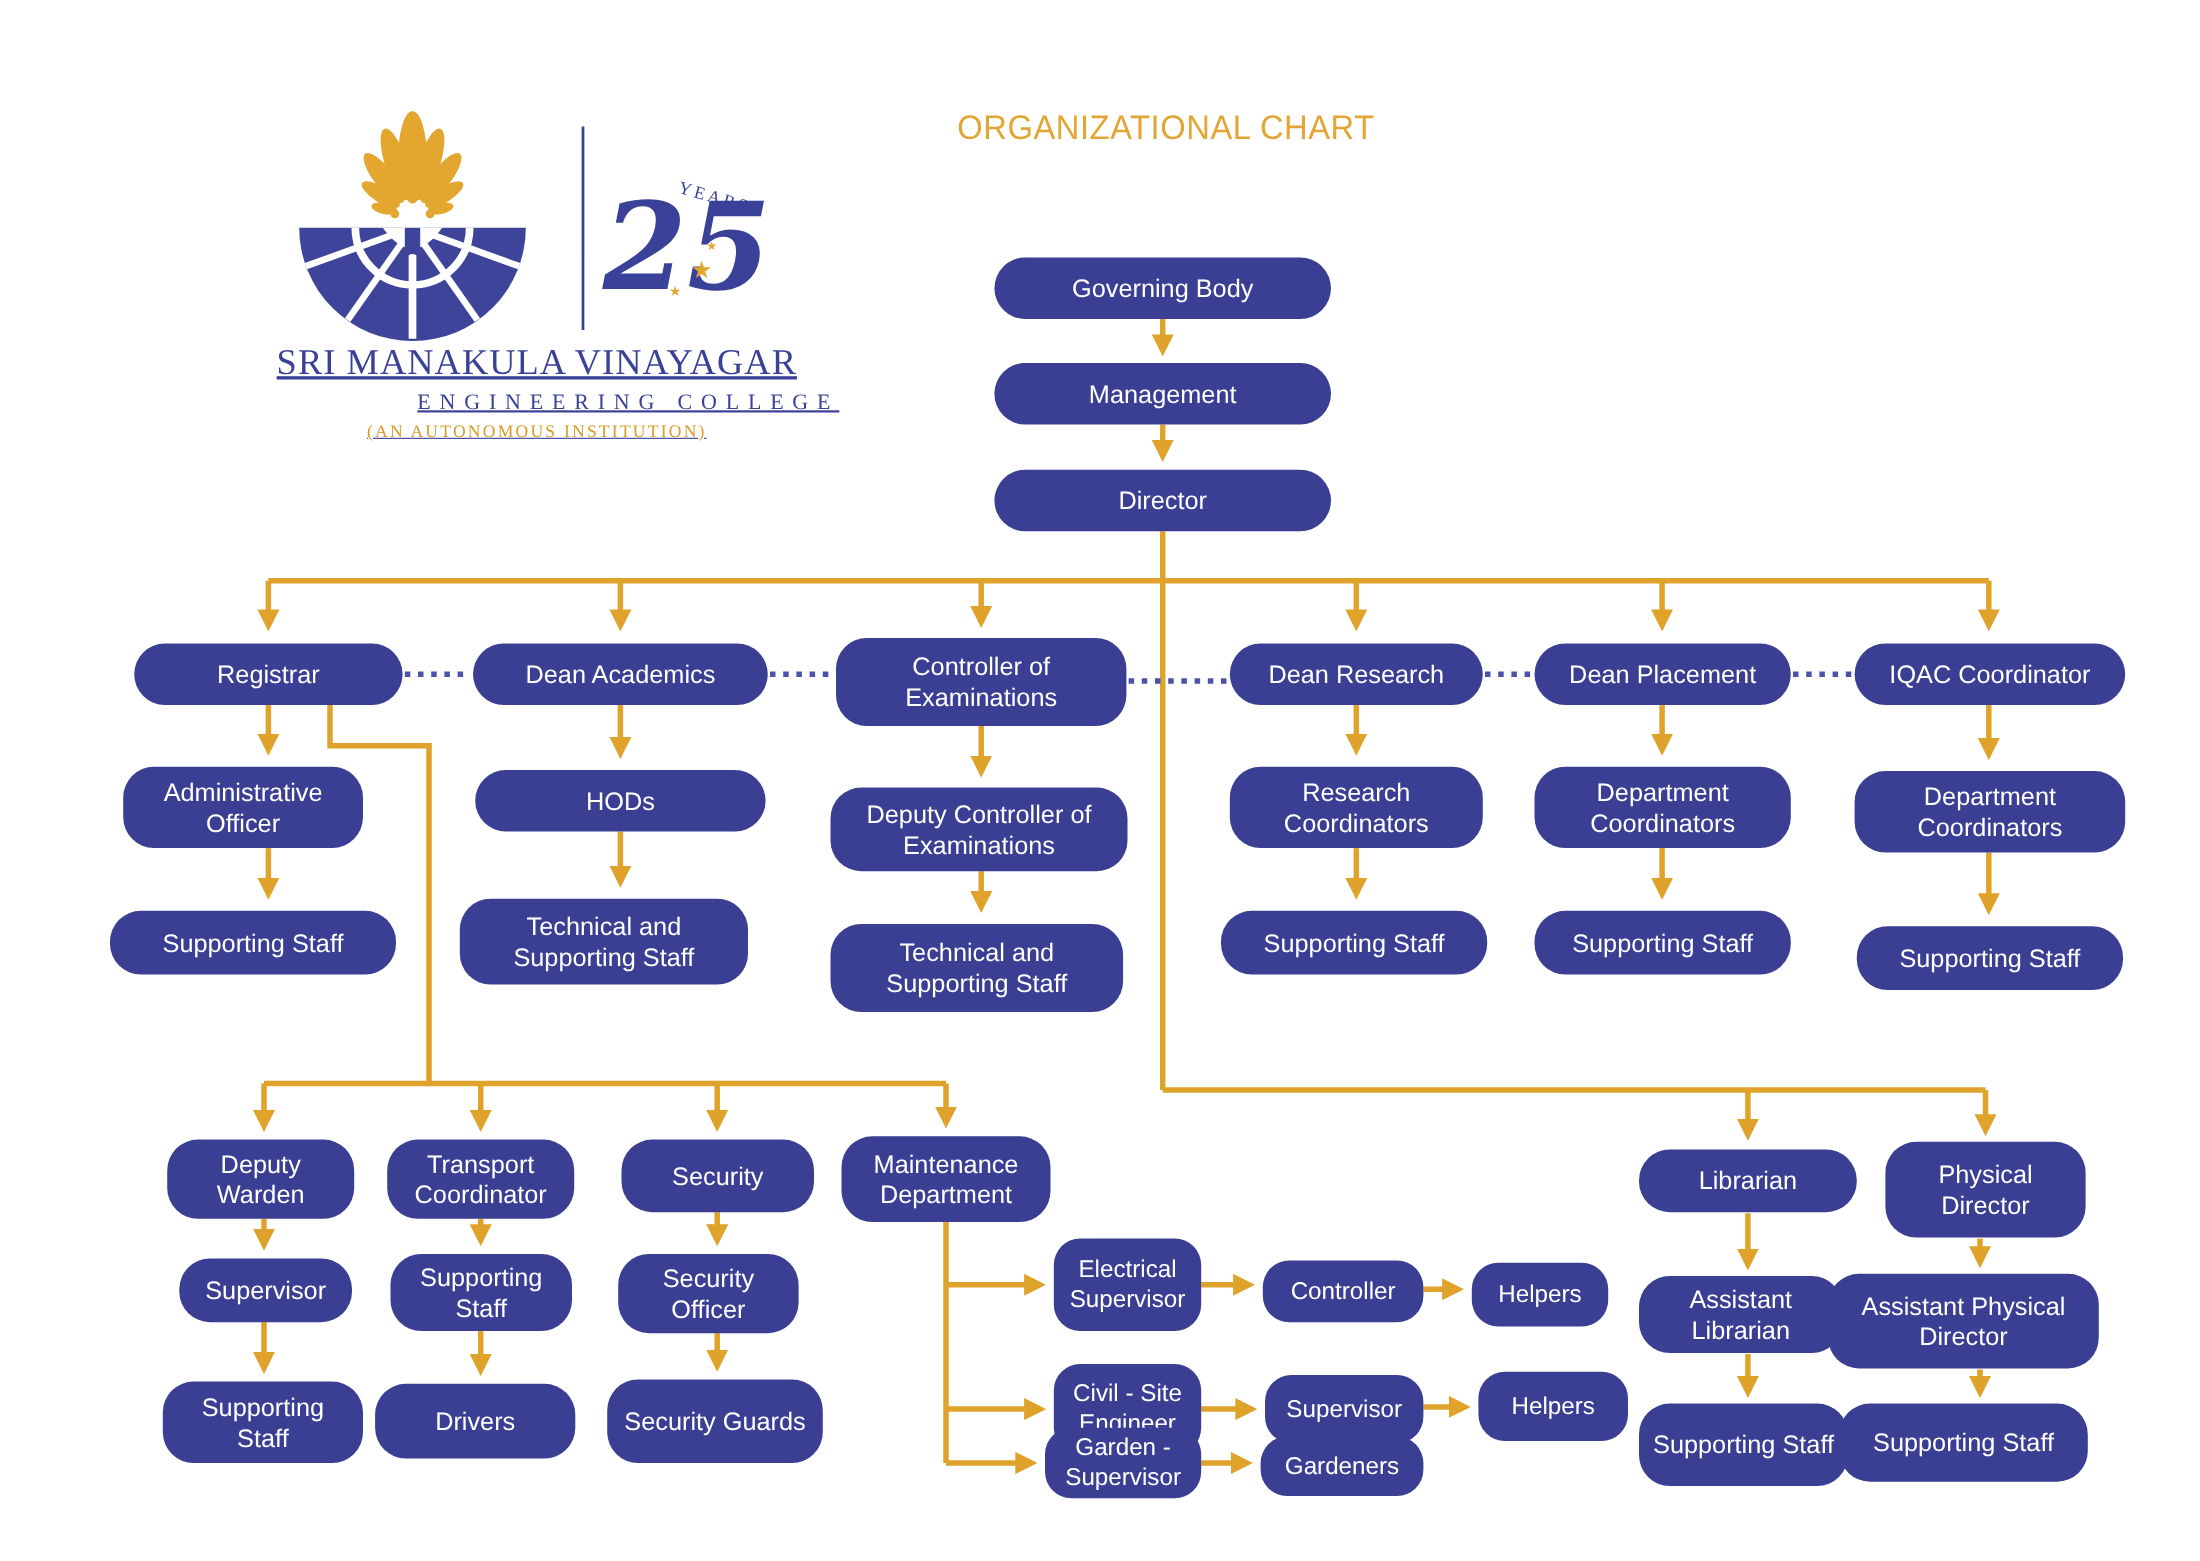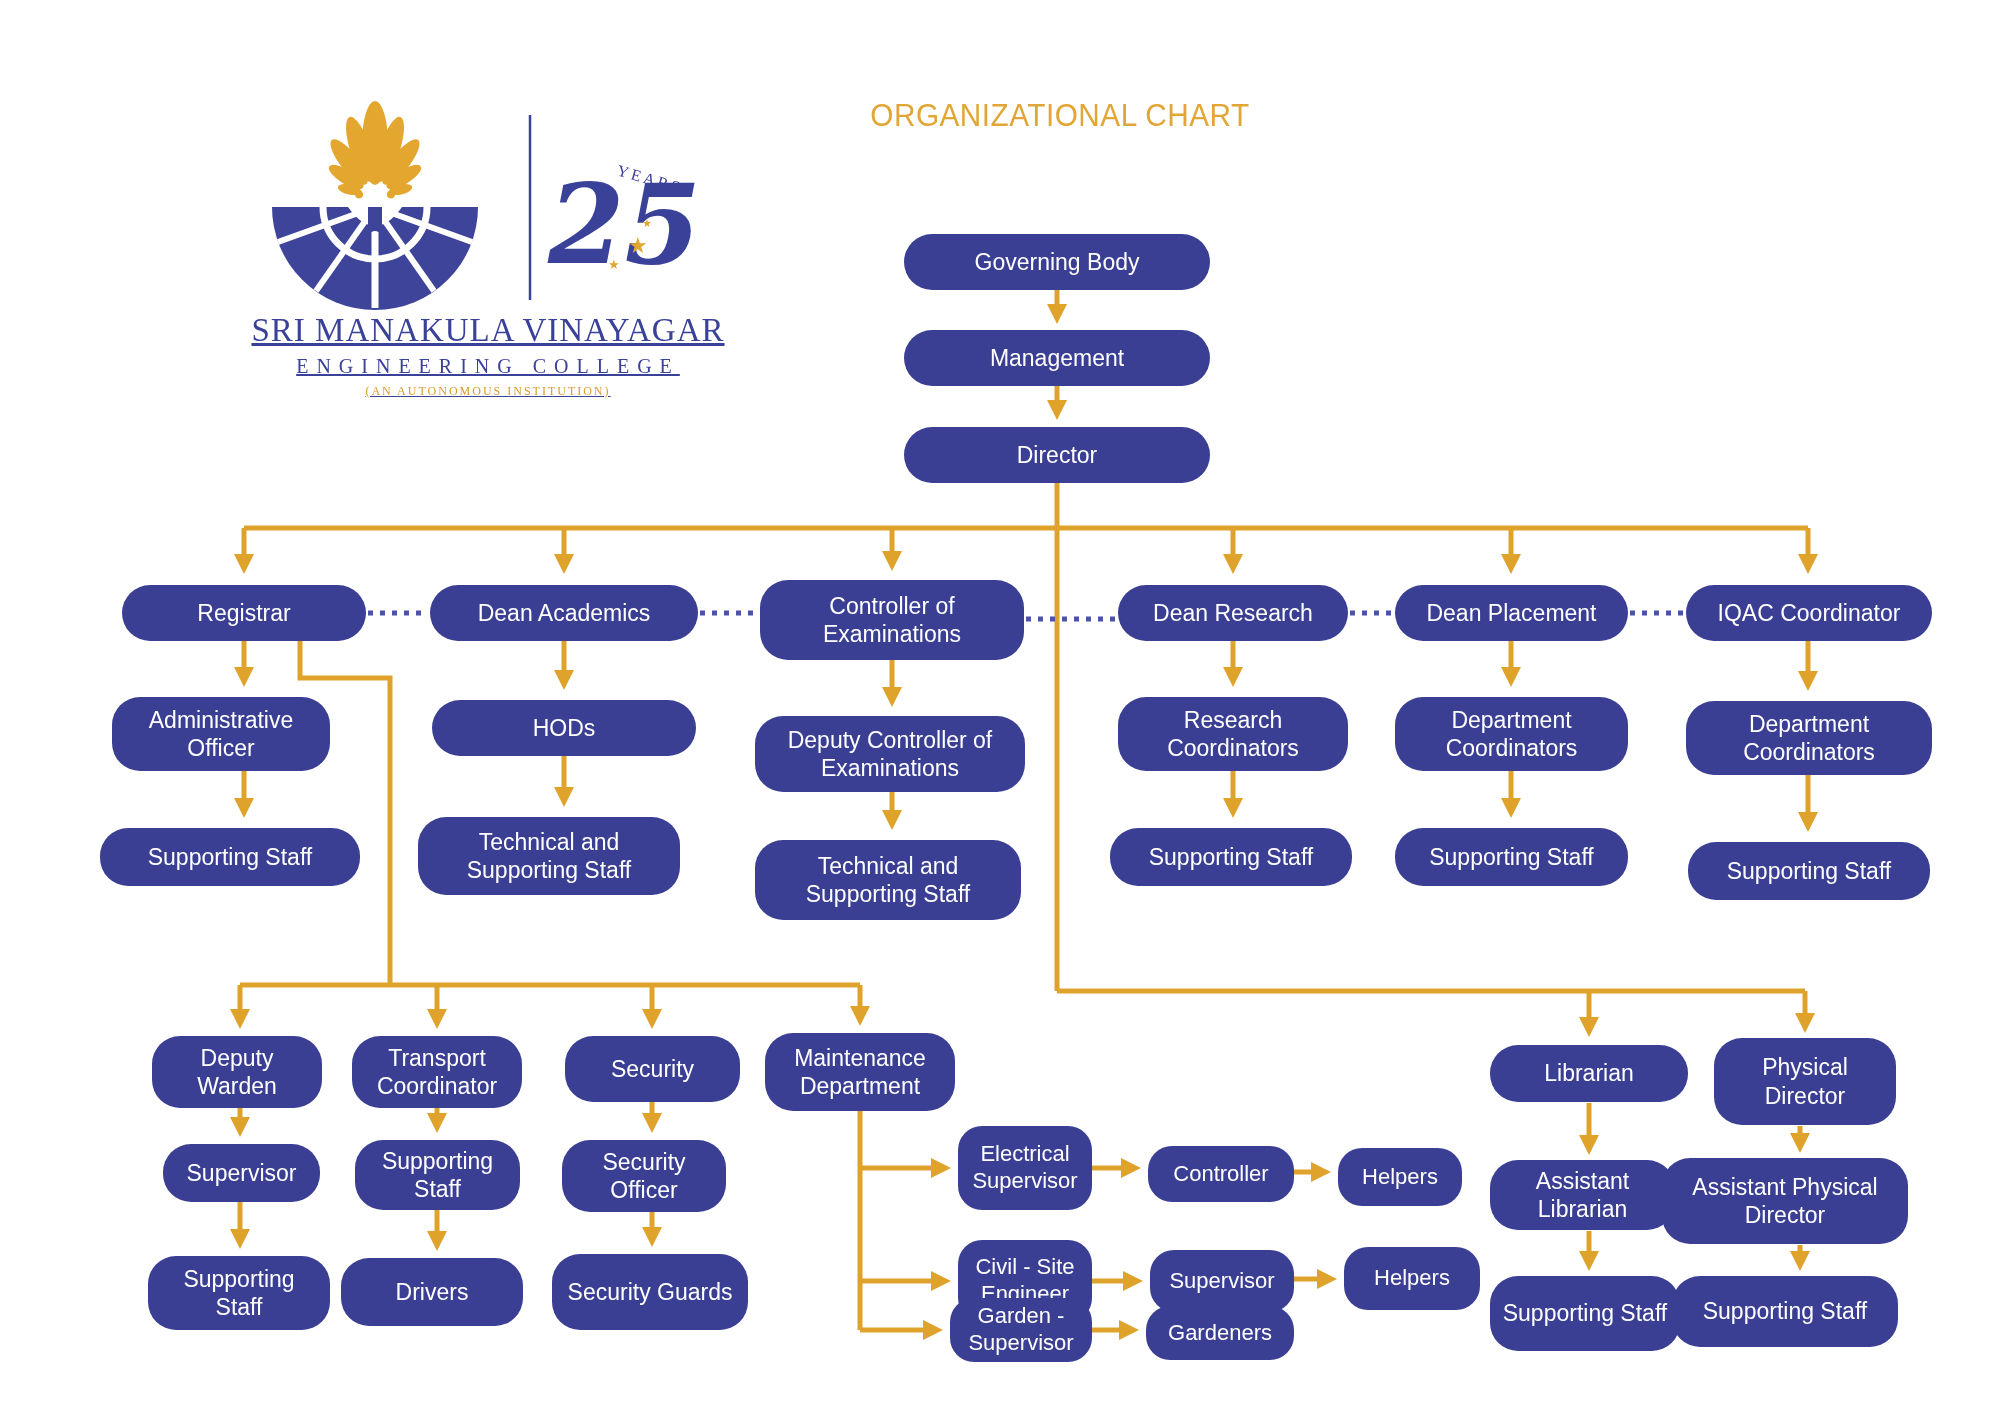--- a/index.html
+++ b/index.html
@@ -9,22 +9,22 @@
 ts    font-weight:bold;font-size:31px;letter-spacing:.5px;color:#E2A636;
     transform:scaleX(.96);font-family:"Liberation Sans",sans-serif;}
   .node{position:absolute;background:#3B3F94;color:#ffffff;border-radius:28px;
         display:flex;align-items:center;justify-content:center;text-align:center;
         font-size:23px;line-height:1.22;padding:4px 10px;box-sizing:border-box;}
   .node.small{font-size:22px;border-radius:24px;}
   .connectors{position:absolute;left:0;top:0;width:2000px;height:1419px;}
   .inst{position:absolute;left:213px;top:312px;width:550px;text-align:center;
         color:#3A4198;font-family:"Liberation Serif",serif;text-decoration:underline;}
   .inst .l1{font-size:33px;letter-spacing:1px;}
-  .inst .l2{font-size:20px;letter-spacing:8px;margin-top:6px;}
-  .inst .l3{font-size:12px;letter-spacing:2px;margin-top:6px;color:#D99B28;}
+  .inst .l2{font-size:20px;letter-spacing:8px;margin-top:6px;text-align:right;}
+  .inst .l3{font-size:16px;letter-spacing:2px;margin-top:6px;color:#D99B28;}
   .logo-svg{position:absolute;left:230px;top:95px;}
 </style>
 </head>
 <body>
 
 <div class="stage">
 
   <svg class="connectors" viewBox="0 0 2000 1419" xmlns="http://www.w3.org/2000/svg">
     <defs>
       <marker id="ah" markerWidth="4" markerHeight="4" refX="2.4" refY="2" orient="auto">

